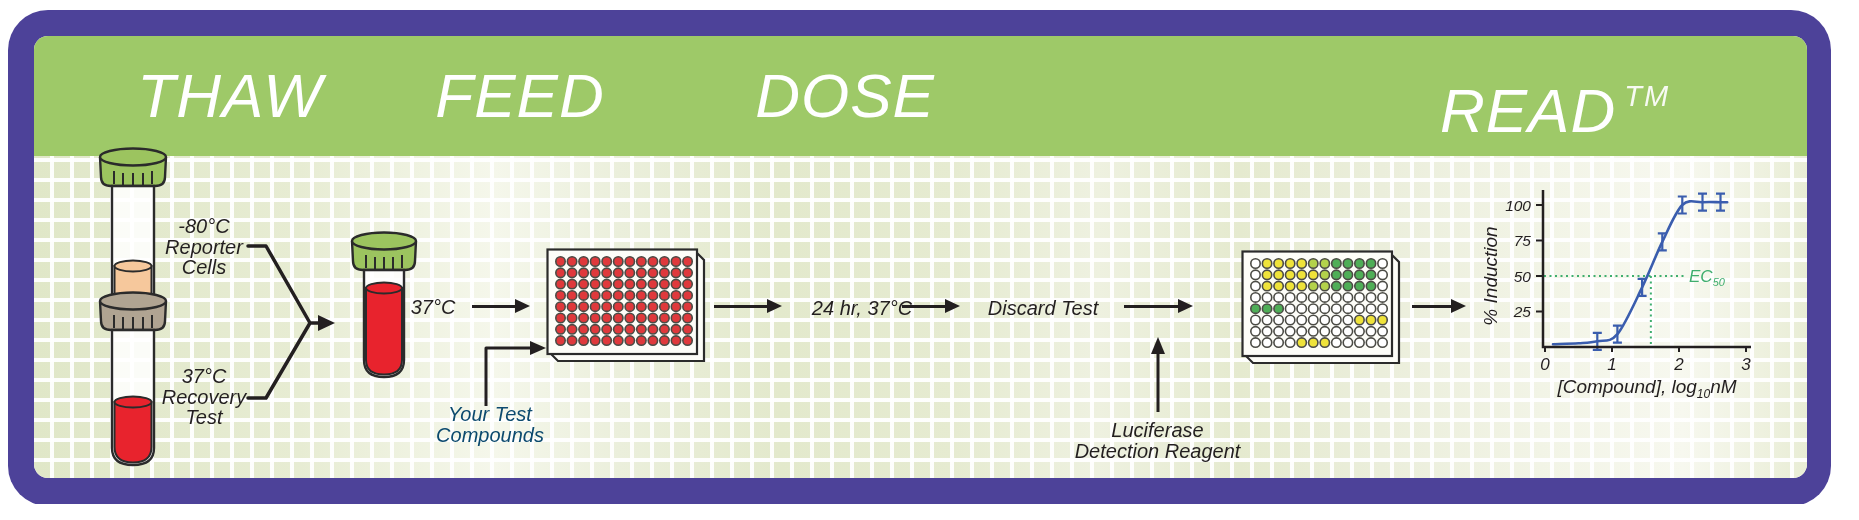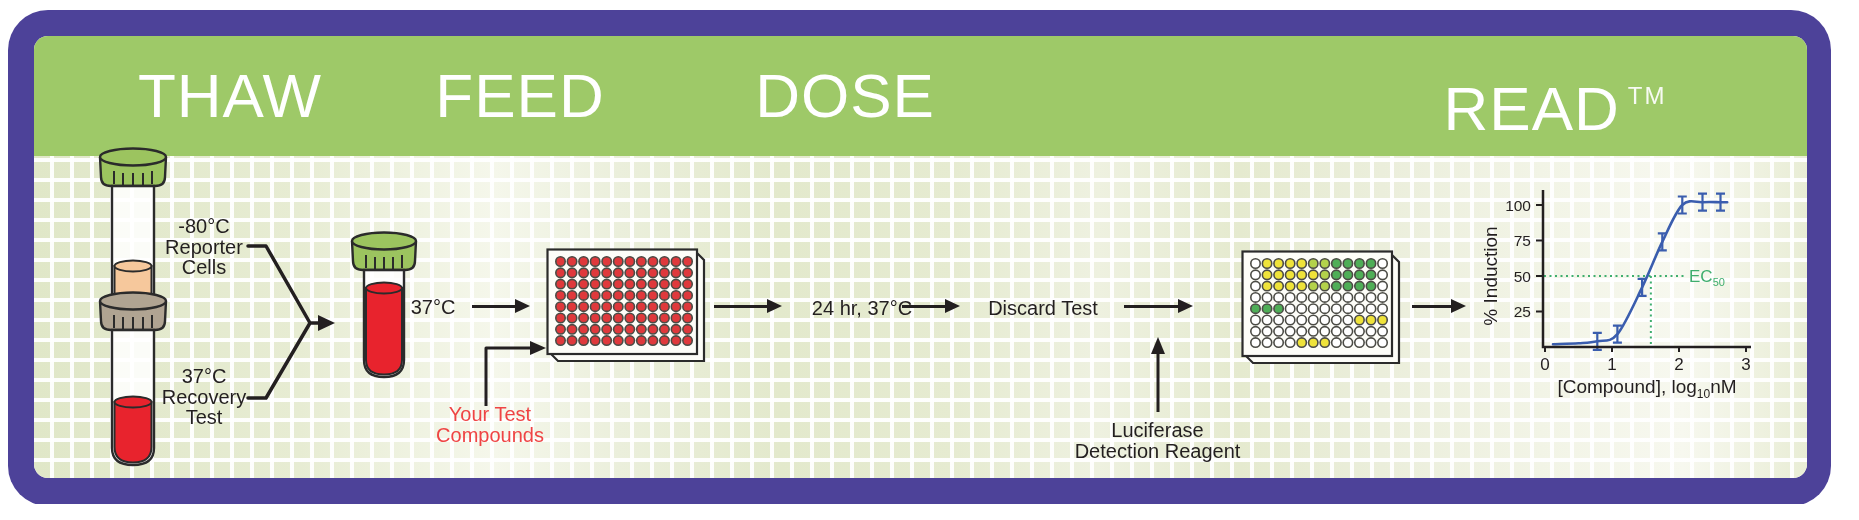--- a/index.html
+++ b/index.html
@@ -1,32 +1,32 @@
 <!DOCTYPE html>
 <html><head>
 <meta charset="utf-8">
 <style>
   html,body{margin:0;padding:0;background:#ffffff;}
   .stage{position:relative;width:1859px;height:504px;background:#fff;overflow:hidden;
-         font-family:"Liberation Sans",sans-serif;color:#231f20;}
+         font-family:"Liberation Sans",sans-serif;color:#231f20;font-style:italic;}
   .abs{position:absolute;}
   .frame{position:absolute;left:8px;top:10px;width:1823px;height:496px;border-radius:40px;}
   .inner{position:absolute;left:34px;top:36px;width:1773px;height:442px;border-radius:14px;overflow:hidden;background:#fff;}
   .band{position:absolute;left:0;top:0;right:0;height:120px;}
   .gridbg{position:absolute;left:0;right:0;top:120px;bottom:0;
     background:
       repeating-linear-gradient(90deg,transparent 0 16px,rgba(255,255,255,.95) 16px 20px),
       repeating-linear-gradient(0deg,transparent 0 16px,rgba(255,255,255,.95) 16px 20px),
       linear-gradient(90deg,#e0e7c8 0%,#e7ecd3 15%,#f5f7eb 26%,#ebefdc 33%,#e3e9cc 42%,#e6ebd1 52%,#eef1e0 60%,#e5eacf 68%,#ebeedb 76%,#f2f4e6 85%,#f7f8ef 93%,#e9edd6 100%);}
   .title{position:absolute;top:60px;height:72px;color:#fff;font-size:62px;line-height:72px;
          letter-spacing:1px;text-align:center;white-space:nowrap;}
-  .tm{font-size:24px;vertical-align:26px;margin-left:8px;opacity:.92;letter-spacing:2px;}
+  .tm{font-size:29px;vertical-align:26px;margin-left:8px;opacity:.92;letter-spacing:2px;}
   .lbl{position:absolute;text-align:center;font-size:20px;line-height:20.5px;}
   .lbl.big{font-size:20px;line-height:23px;white-space:nowrap;}
-  .red{color:#ef4444;}
+  .red{color:#0c4a6e;}
   .harrow{position:absolute;height:3px;background:#231f20;}
   .harrow::after{content:"";position:absolute;right:-14px;top:-6px;width:0;height:0;
     border-left:15px solid #231f20;border-top:7.5px solid transparent;border-bottom:7.5px solid transparent;}
   svg text{font-family:"Liberation Sans",sans-serif;}
 </style>
 </head>
 <body>
 
 <div class="stage">
 

